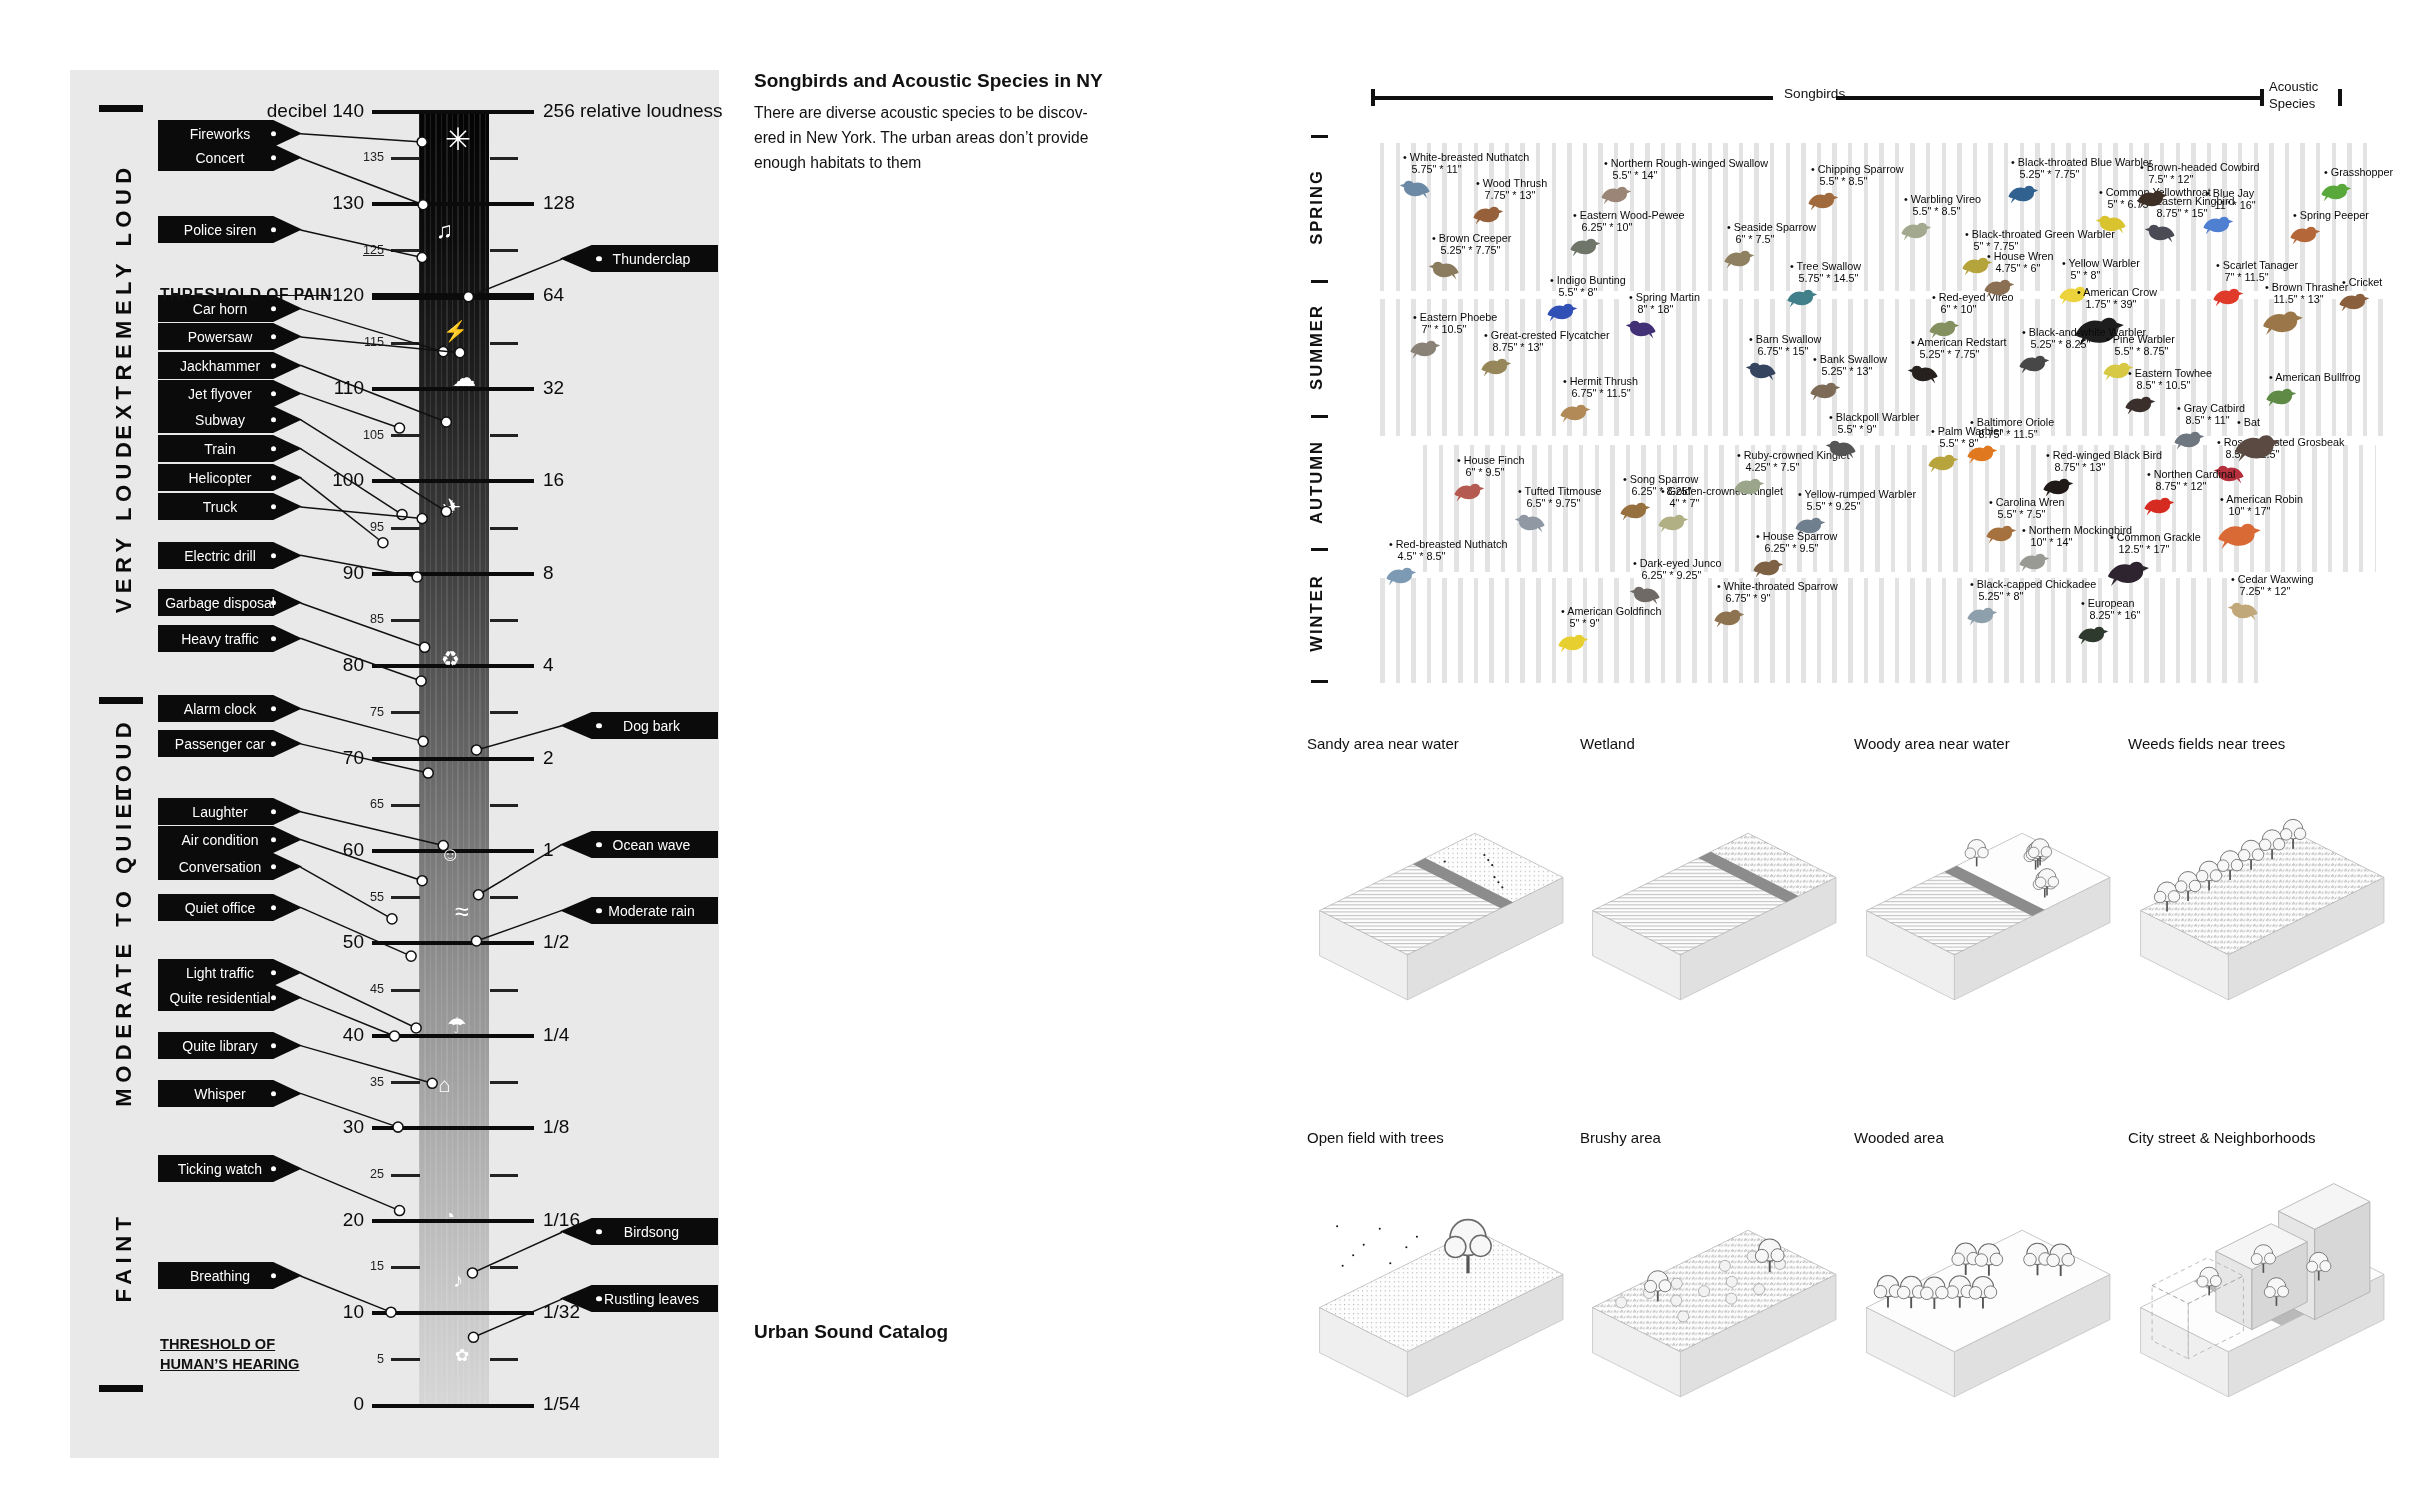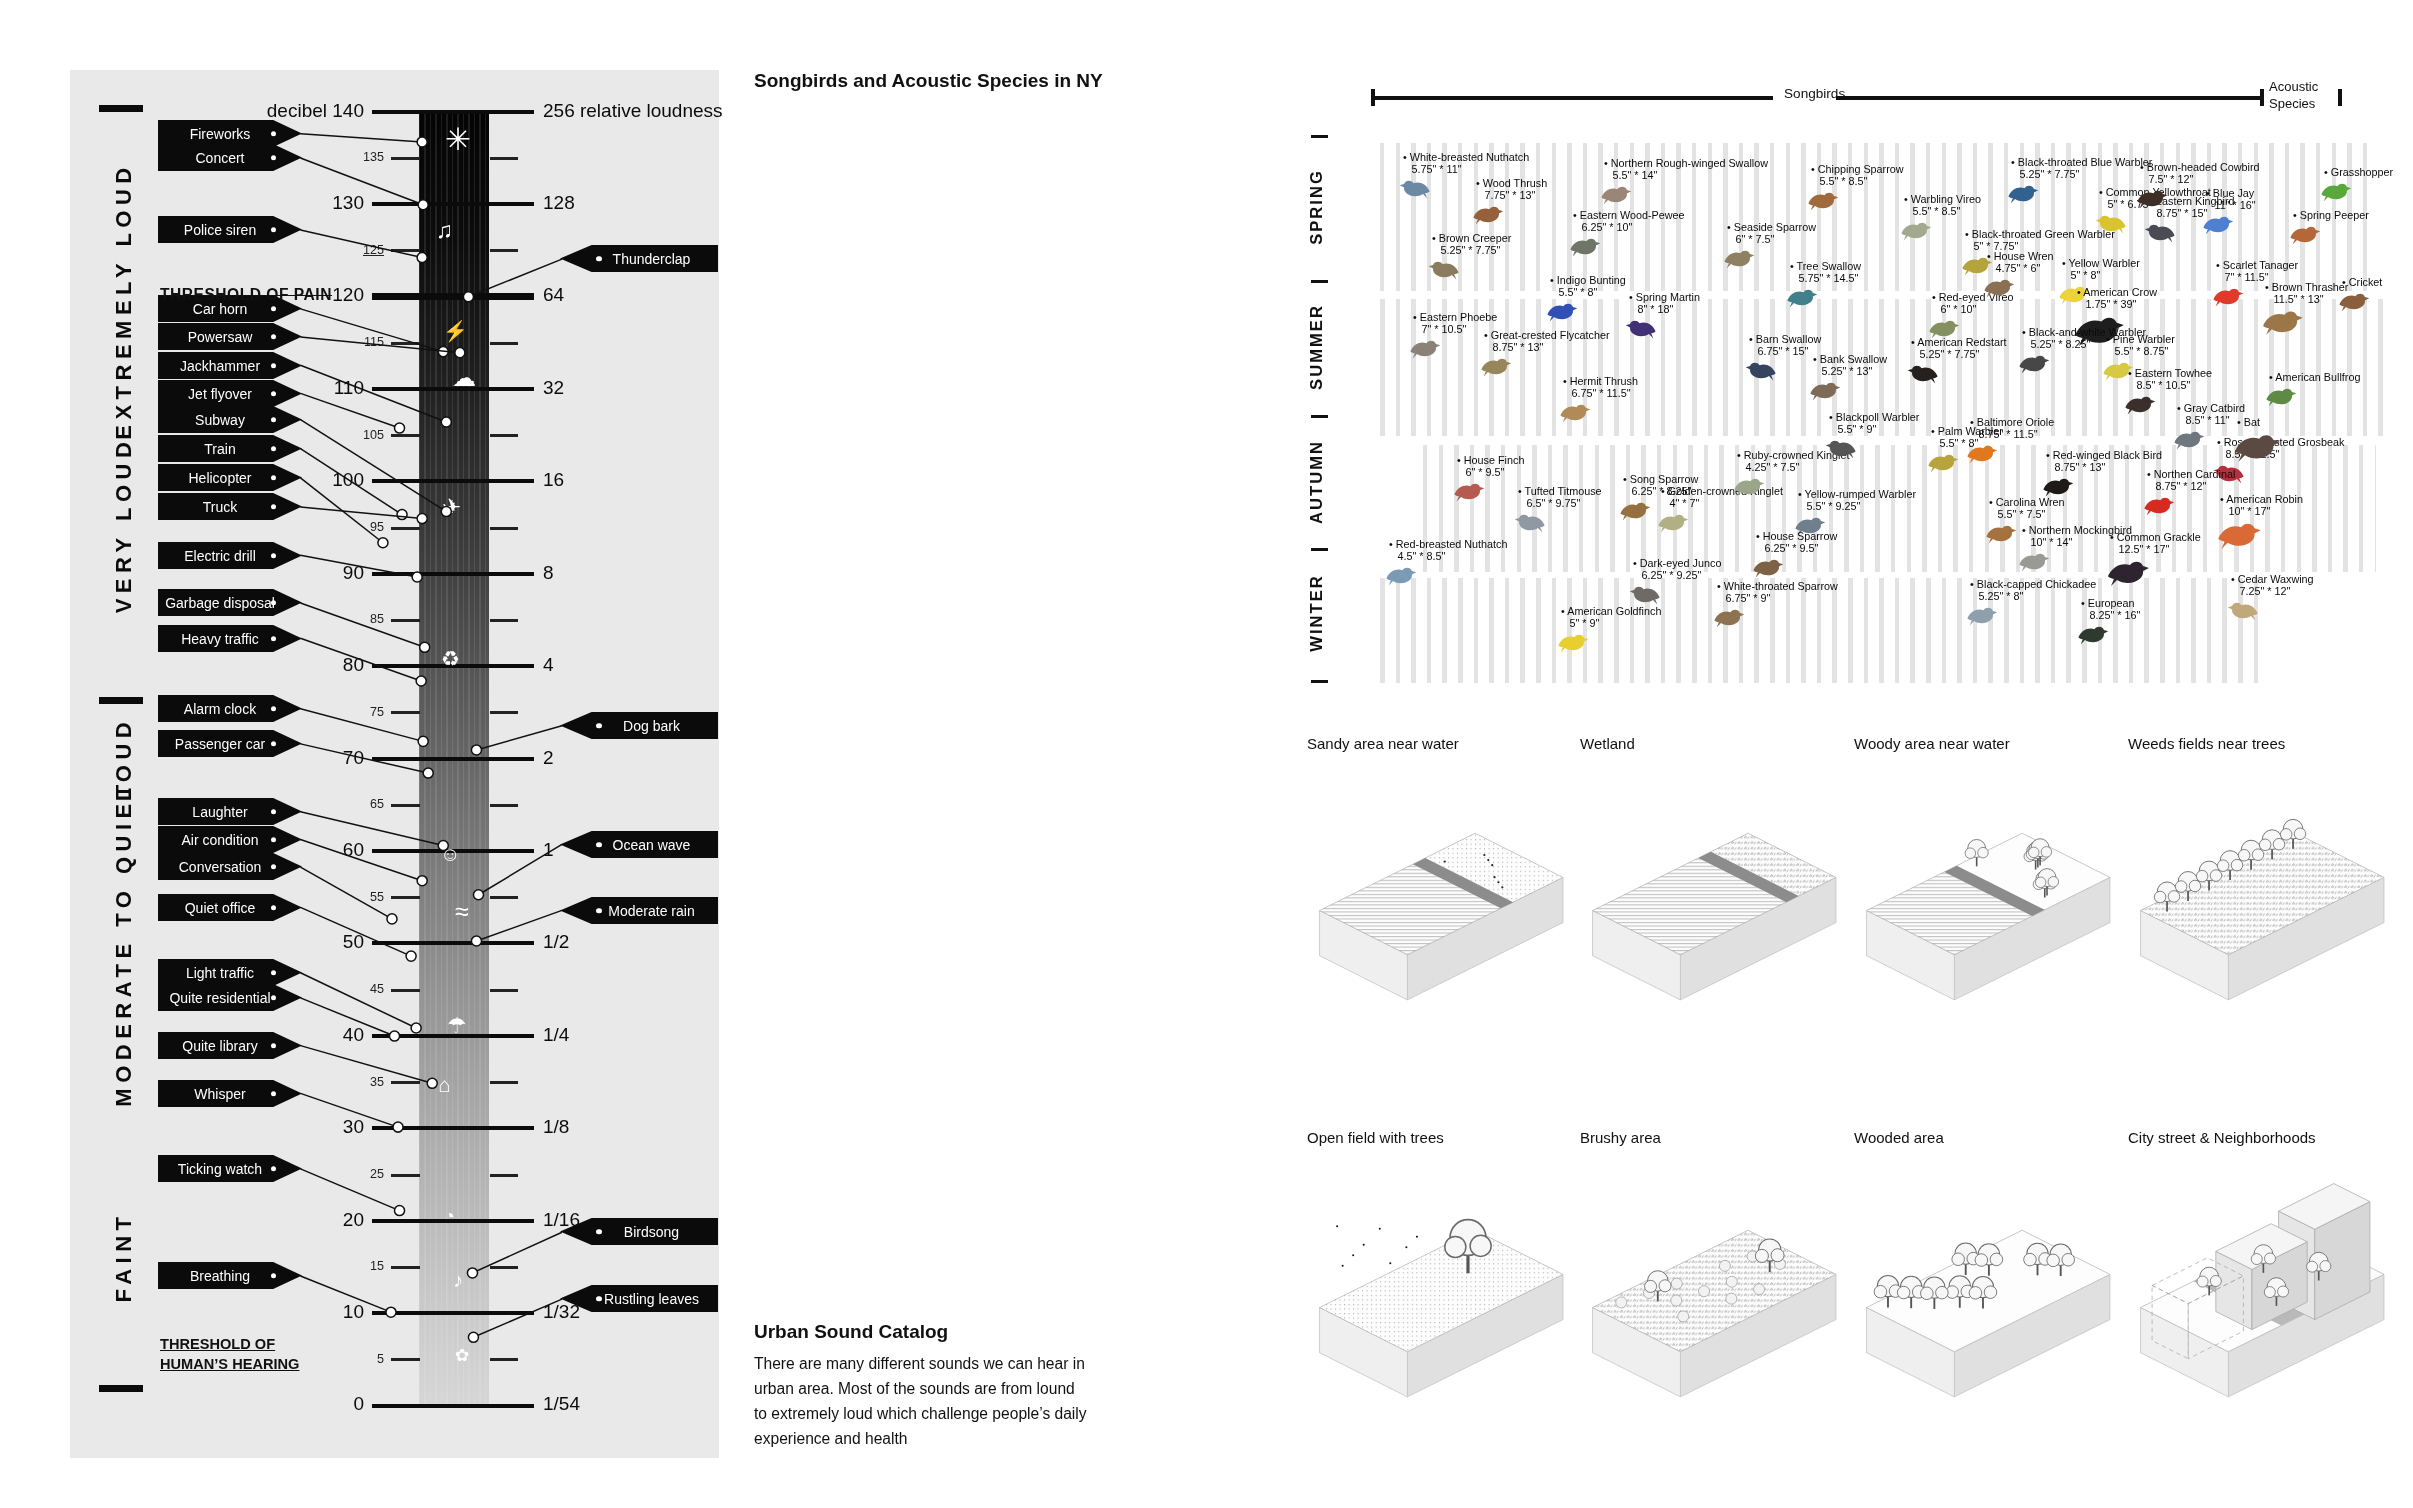--- a/index.html
+++ b/index.html
@@ -274,29 +274,28 @@
       </div>
     <div class="thr-pain" style="top:216px;">THRESHOLD OF PAIN</div>
     <div class="thr-hear" style="top:1265px;">
       <div>THRESHOLD OF</div>
       <div>HUMAN’S HEARING</div>
     </div>
   </div>
 
   <div class="text-block" style="left:754px;top:70px;">
     <h3>Songbirds and Acoustic Species in NY</h3>
+    <div id="intro-lines">
+        <div style="font-size: 15.6px; line-height: 25px;">There are diverse acoustic species to be discov-</div>
+        <div style="font-size: 15.6px; line-height: 25px;">ered in New York. The urban areas don’t provide</div>
+        <div style="font-size: 15.6px; line-height: 25px;">enough habitats to them</div>
+      </div>
   </div>
   <div class="text-block" style="left:754px;top:1321px;">
     <h3>Urban Sound Catalog</h3>
-    <div id="outro-lines">
-        <div style="font-size: 15.6px; line-height: 25px;">There are many different sounds we can hear in</div>
-        <div style="font-size: 15.6px; line-height: 25px;">urban area. Most of the sounds are from lound</div>
-        <div style="font-size: 15.6px; line-height: 25px;">to extremely loud which challenge people’s daily</div>
-        <div style="font-size: 15.6px; line-height: 25px;">experience and health</div>
-      </div>
   </div>
 
   <div id="bird-chart">
     <div id="bird-header">
         <div class="hdr-line" style="left: 1371px; width: 402px;"></div>
         <div class="hdr-line" style="left: 1836px; width: 424px;"></div>
         <div class="hdr-tick" style="left: 1371px;"></div>
         <div class="hdr-tick" style="left: 2260px;"></div>
         <div class="hdr-tick" style="left: 2338px;"></div>
         <div id="hdr-songbirds" style="left: 1784px;">Songbirds</div>

